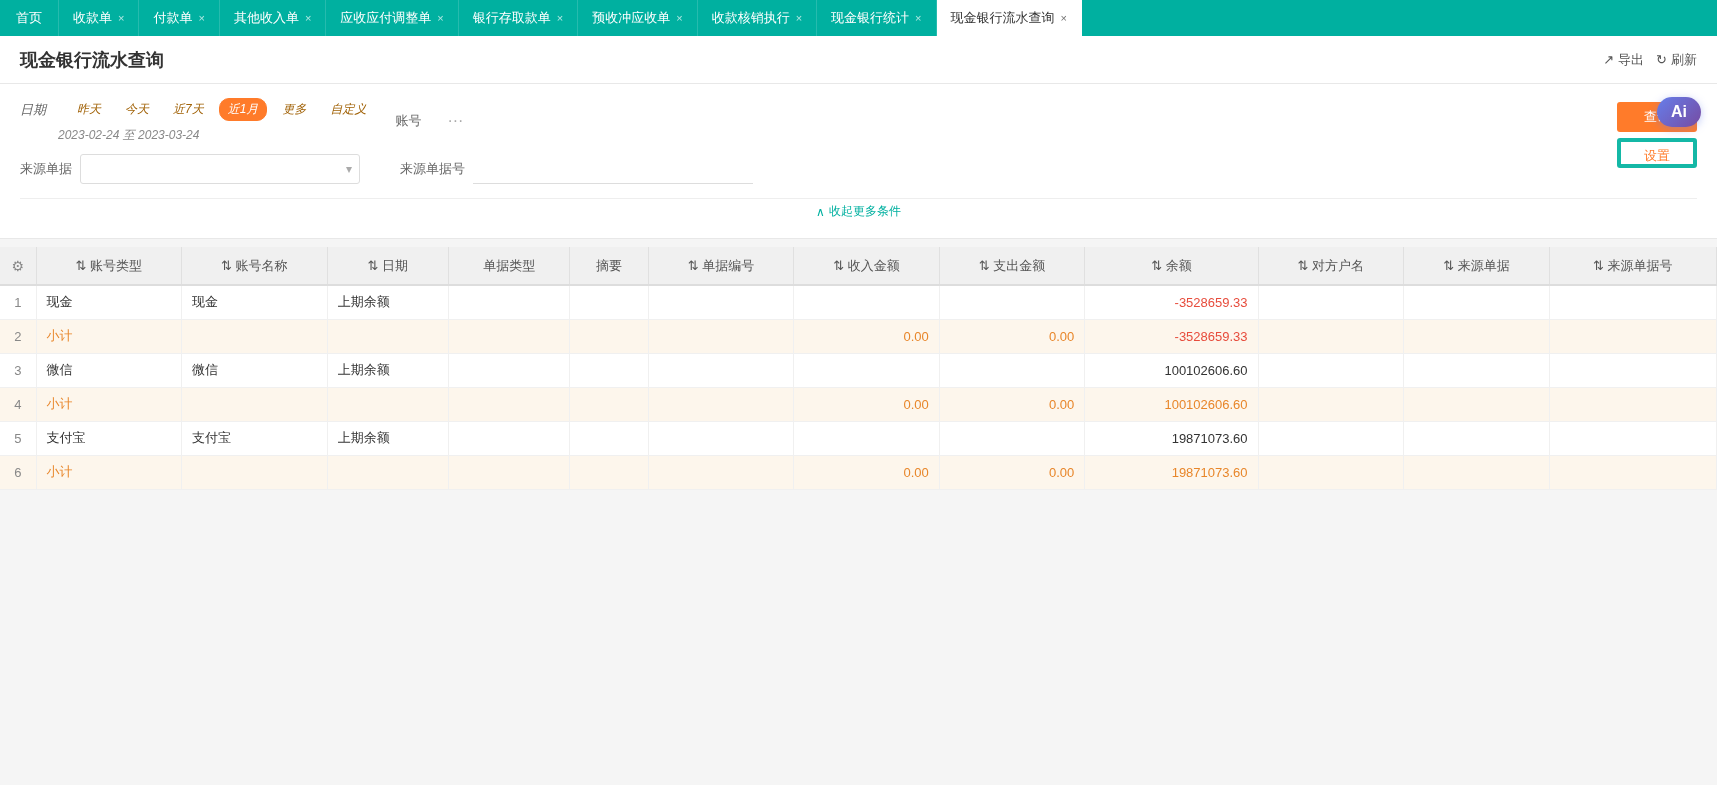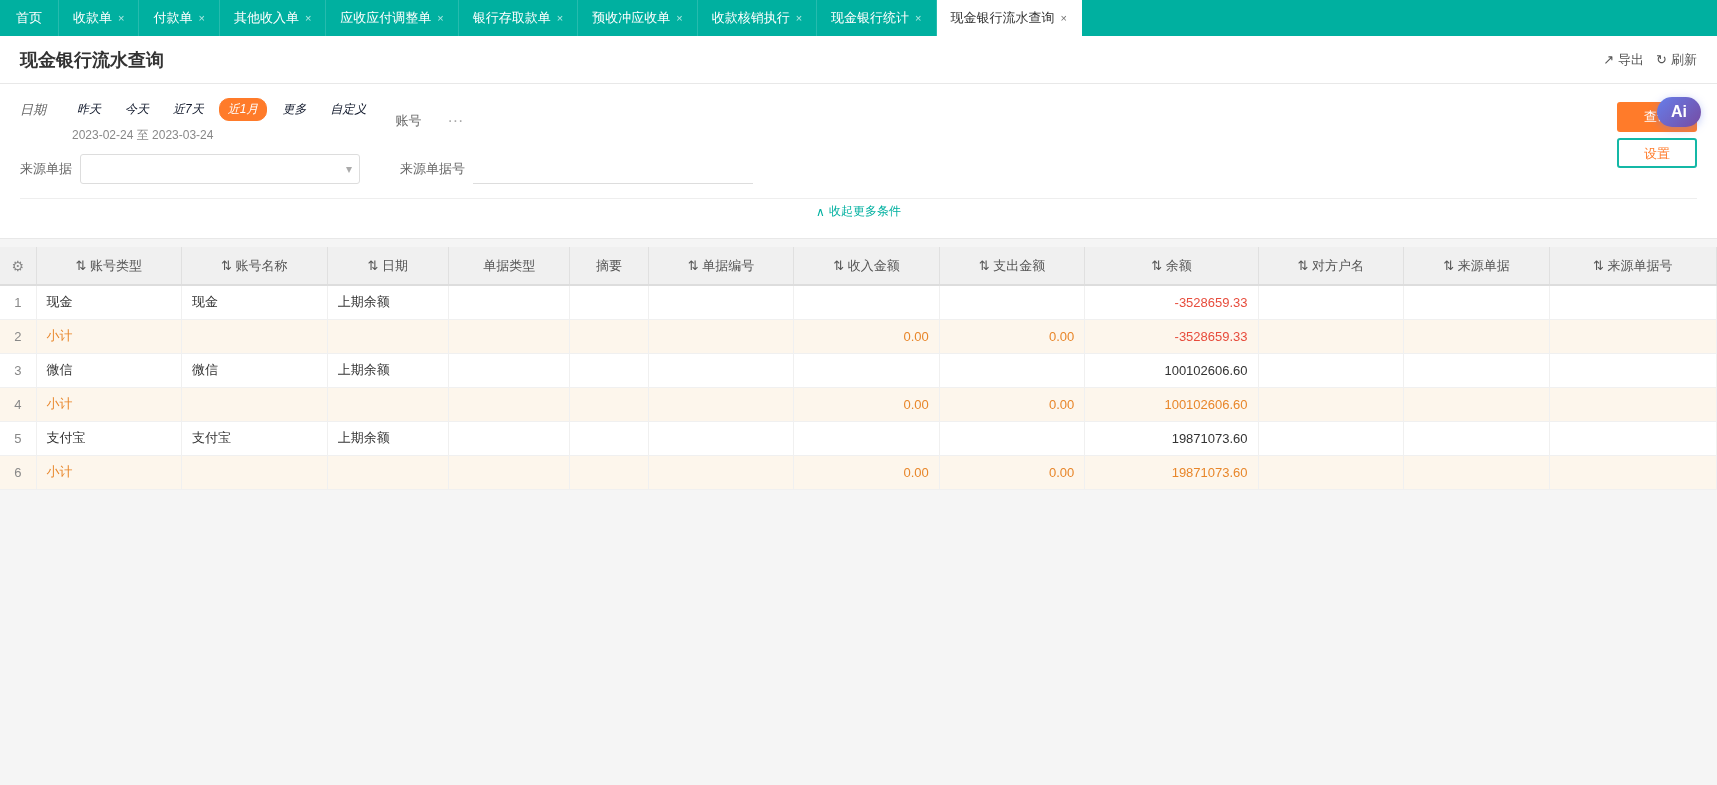--- a/index.html
+++ b/index.html
@@ -95,21 +95,21 @@
     .filter-date-options {
       display: flex;
       align-items: center;
       gap: 6px;
     }
     .date-btn {
       padding: 2px 8px;
       border-radius: 10px;
       cursor: pointer;
       font-size: 12px;
-      color: #0f172a;
+      color: #a16207;
       border: 1px solid transparent;
     }
     .date-btn.active-orange {
       background: #ff7b2a;
       color: #fff;
       border-color: #ff7b2a;
       border-radius: 10px;
     }
     .date-range-text {
       font-size: 12px;
@@ -165,21 +165,21 @@
       border: none;
       padding: 6px 18px;
       border-radius: 3px;
       cursor: pointer;
       font-size: 13px;
       height: 30px;
     }
     .btn-settings {
       background: #fff;
       color: #ff7b2a;
-      border: 2px solid #14b8a6;
+      border: 4px solid #14b8a6;
       padding: 5px 14px;
       border-radius: 3px;
       cursor: pointer;
       font-size: 13px;
       height: 30px;
     }
 
     .collapse-bar {
       text-align: center;
       color: #00b0a0;
@@ -340,21 +340,21 @@
             <span class="filter-label">日期</span>
             <div class="filter-date-options">
               <span class="date-btn">昨天</span>
               <span class="date-btn">今天</span>
               <span class="date-btn">近7天</span>
               <span class="date-btn active-orange">近1月</span>
               <span class="date-btn">更多</span>
               <span class="date-btn">自定义</span>
             </div>
           </div>
-          <div class="date-range-text" style="margin-left:52px;">2023-02-24 至 2023-03-24</div>
+          <div class="date-range-text" style="margin-left:38px;font-style:italic;">2023-02-24 至 2023-03-24</div>
         </div>
 
 
         <div class="filter-field">
           <span class="filter-label">账号</span>
           <span class="filter-dots">···</span>
         </div>
       </div>
 
       <div class="filter-row">

